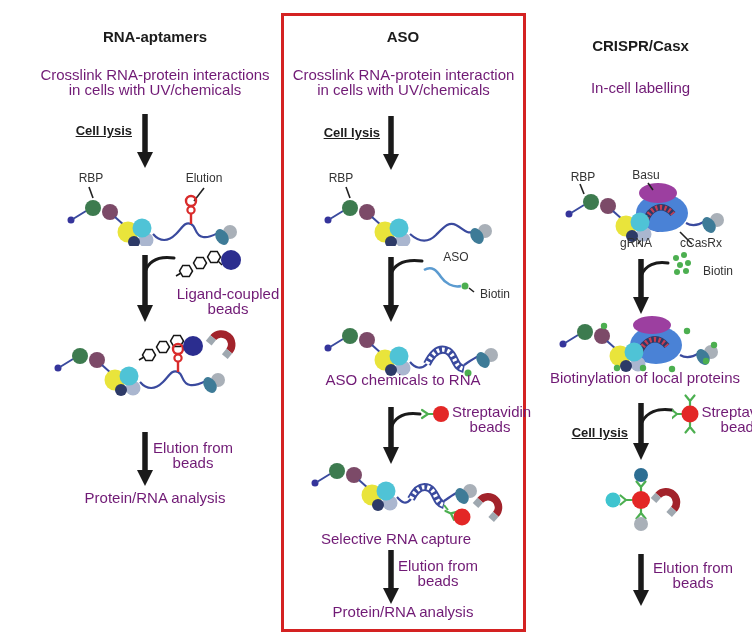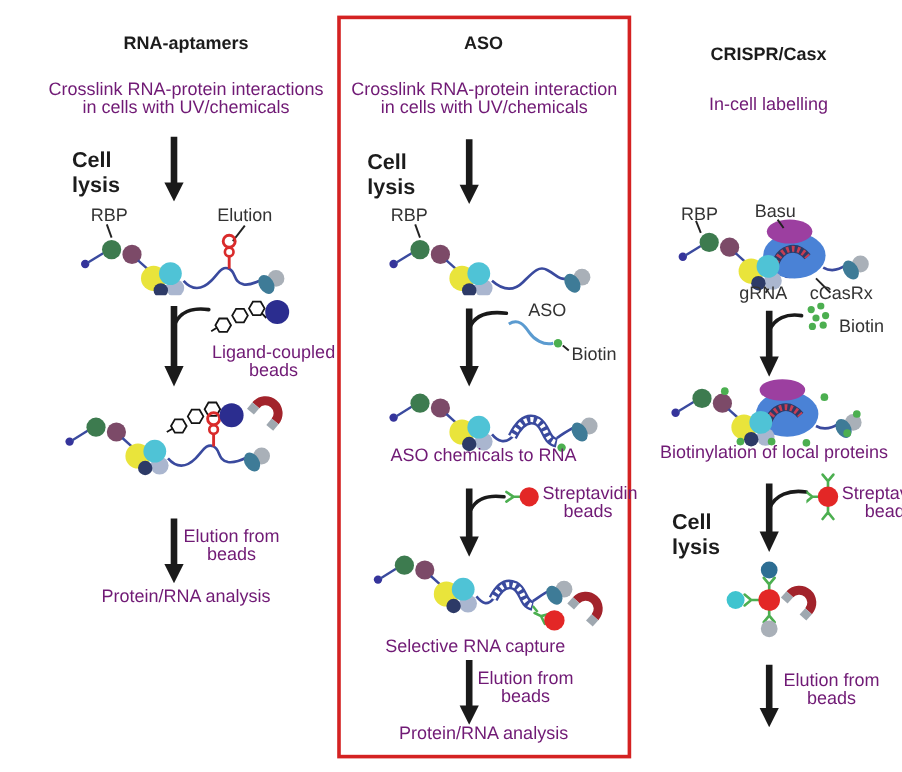--- a/index.html
+++ b/index.html
@@ -1,21 +1,21 @@
 <!DOCTYPE html>
 <html><head>
 <meta charset="utf-8">
 <style>
   html,body{margin:0;padding:0;background:#fff;}
   #canvas{position:relative;width:752px;height:643px;background:#ffffff;overflow:hidden;
           font-family:"Liberation Sans",sans-serif;color:#333;margin-left:38px;}
   .txt{position:absolute;font-size:15px;line-height:15px;text-align:center;white-space:pre-line;color:#701a75;}
   .title{position:absolute;font-size:15px;font-weight:bold;text-align:center;color:#1c1c1c;}
-  .step{position:absolute;font-size:18px;font-weight:bold;text-align:left;color:#1c1c1c;}
-  .lbl{position:absolute;font-size:15px;text-align:center;color:#333;}
+  .step{position:absolute;font-size:13px;font-weight:bold;text-align:right;color:#1c1c1c;text-decoration:underline;}
+  .lbl{position:absolute;font-size:12px;text-align:center;color:#333;}
   .abs{position:absolute;}
   #aso-box{position:absolute;left:243px;top:13px;width:245px;height:619px;
            border:3px solid #d42222;box-sizing:border-box;}
 </style>
 </head>
 <body>
 
 <div id="canvas">
 
   <svg width="0" height="0" style="position:absolute">

